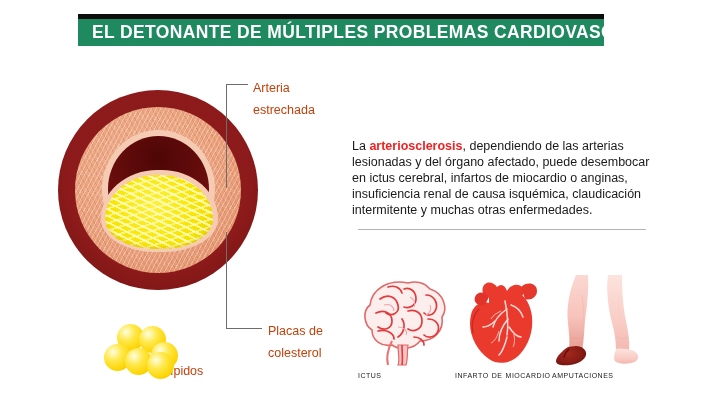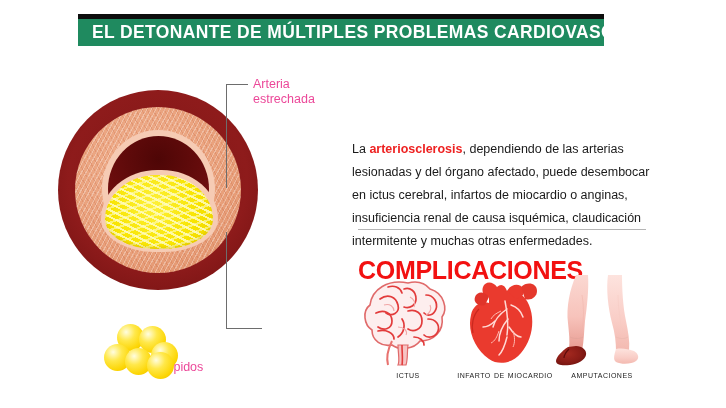--- a/index.html
+++ b/index.html
@@ -153,24 +153,24 @@
   
   .leader-line {
     position: absolute;
     background: #6d6d6d;
   }
   .leader-v { width: 1px; }
   .leader-h { height: 1px; }
 
   .diagram-label {
     position: absolute;
-    color: #ec4899;
+    color: #c2410c;
     font-family: "Liberation Sans Narrow", "Liberation Sans", sans-serif;
     font-size: 12.5px;
-    line-height: 15px;
+    line-height: 22px;
     white-space: pre-line;
   }
 
   #label-arteria { left: 213px; top: 15px; }
   #label-placas  { left: 228px; top: 258px; }
   #label-lipidos { left: 123px; top: 298px; }
 
   
   #right-panel {
     position: absolute;
@@ -181,21 +181,21 @@
   }
 
   #intro-paragraph {
     position: absolute;
     left: 0;
     top: 0;
     width: 302px;
     color: #1a1a1a;
     font-family: "Liberation Sans Narrow", "Liberation Sans", sans-serif;
     font-size: 12.5px;
-    line-height: 23px;
+    line-height: 16px;
   }
   #intro-highlight {
     color: #ee2222;
     font-weight: bold;
   }
 
   #complicaciones-divider {
     position: absolute;
     left: 6px;
     top: 104px;
@@ -236,21 +236,20 @@
     left: 0;
     top: 0;
     width: 100px;
     height: 92px;
   }
   .complication-caption {
     position: absolute;
     left: 0;
     top: 94px;
     width: 100px;
-    text-align: center;
     color: #1a1a1a;
     font-family: "Liberation Sans Narrow", "Liberation Sans", sans-serif;
     font-size: 9.5px;
     font-variant: small-caps;
     text-transform: lowercase;
     letter-spacing: 0.5px;
     white-space: nowrap;
   }
   #item-ictus        { left: 6px;   }
   #item-infarto      { left: 103px; }
@@ -277,40 +276,41 @@
   </div>
 
   <div class="leader-line leader-v" style="left:186px; top:22px; height:104px;"></div>
   <div class="leader-line leader-h" style="left:186px; top:22px; width:22px;"></div>
 
   <div class="leader-line leader-v" style="left:186px; top:170px; height:96px;"></div>
   <div class="leader-line leader-h" style="left:186px; top:266px; width:36px;"></div>
 
   <div id="label-arteria" class="diagram-label">Arteria
 estrechada</div>
+  <div id="label-placas" class="diagram-label">Placas de
+colesterol</div>
   <div id="label-lipidos" class="diagram-label">Lípidos</div>
 
   <div id="lipid-cluster">
     <div class="lipid-drop" style="left:14px; top:0px;"></div>
     <div class="lipid-drop" style="left:36px; top:2px;"></div>
     <div class="lipid-drop" style="left:48px; top:18px;"></div>
     <div class="lipid-drop" style="left:1px;  top:20px;"></div>
     <div class="lipid-drop" style="left:22px; top:24px;"></div>
     <div class="lipid-drop" style="left:44px; top:28px;"></div>
   </div>
 
 </div>
 
 <div id="right-panel">
 
   <p id="intro-paragraph"><span>La </span><span id="intro-highlight">arteriosclerosis</span><span>, dependiendo de las arterias lesionadas y del órgano afectado, puede desembocar en ictus cerebral, infartos de miocardio o anginas, insuficiencia renal de causa isquémica, claudicación intermitente y muchas otras enfermedades.</span></p>
 
   <div id="complicaciones-divider"></div>
 
-  <h2 id="complicaciones-heading">COMPLICACIONES</h2>
 
   <div id="complication-row">
 
     <div id="item-ictus" class="complication-item">
       <div class="complication-art">
         <svg viewBox="0 0 100 92" width="100" height="92" aria-hidden="true">
           <g>
             <path d="M50 8 C30 4 14 14 12 30 C4 36 6 50 14 55 C14 66 24 72 34 70
                      C42 76 56 74 62 66 C76 66 86 56 84 42 C90 34 86 18 72 14
                      C66 7 58 6 50 8 Z" fill="#fdeeee" stroke="#e06a6a" stroke-width="1.6"></path>

